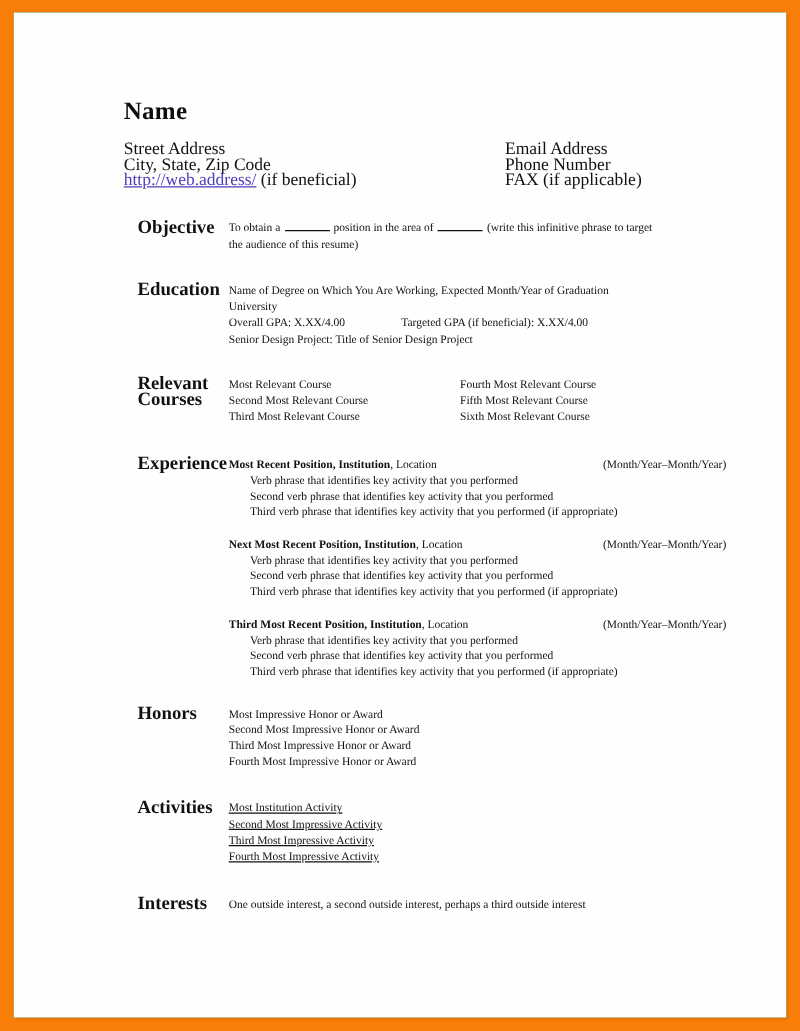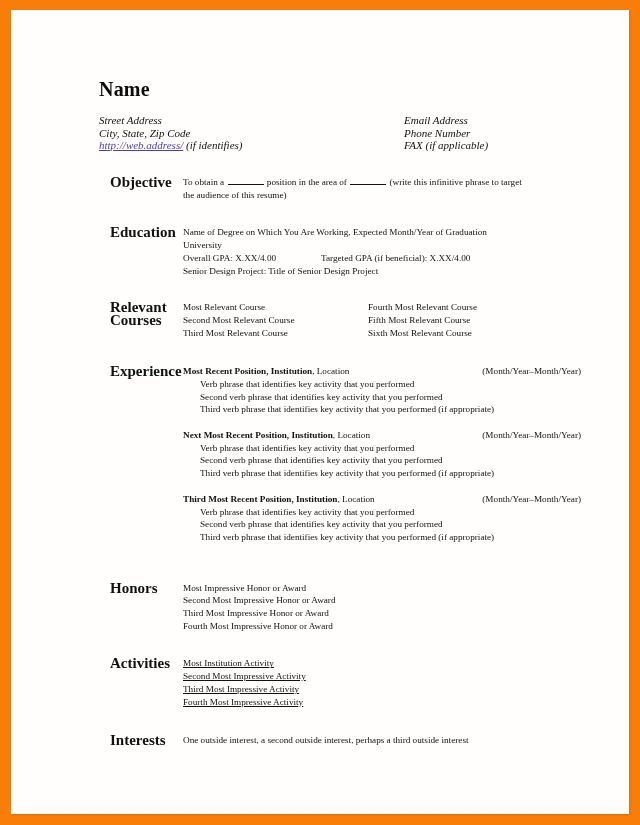--- a/index.html
+++ b/index.html
@@ -50,23 +50,22 @@
     font-size: 20px;
     font-weight: bold;
     line-height: 1.1;
     letter-spacing: 0.2px;
     margin: 0 0 14px 0;
     color: #0d0d0d;
   }
   .contact {
     position: relative;
     height: 40px;
-    font-size: 11px;
+    font-size: 14px;
     line-height: 12.6px;
-    font-style: italic;
   }
   .contact-col-left {
     position: absolute;
     left: 0; top: 0;
     width: 250px;
   }
   .contact-col-right {
     position: absolute;
     left: 305px; top: 0;
     width: 200px;
@@ -155,21 +154,21 @@
     <div class="sheet">
 
       <div class="resume">
 
         <div class="name">Name</div>
 
         <div class="contact">
           <div class="contact-col-left">
             <div>Street Address</div>
             <div>City, State, Zip Code</div>
-            <div><span class="weblink">http://web.address/</span><span class="applic"> (if identifies)</span></div>
+            <div><span class="weblink">http://web.address/</span><span class="applic"> (if beneficial)</span></div>
           </div>
           <div class="contact-col-right">
             <div>Email Address</div>
             <div>Phone Number</div>
             <div>FAX (if applicable)</div>
           </div>
         </div>
 
         <div class="section" style="margin-top:22px;">
           <div class="label">Objective</div>
@@ -249,21 +248,21 @@
               <div class="exp-bullets">
                 <div>Verb phrase that identifies key activity that you performed</div>
                 <div>Second verb phrase that identifies key activity that you performed</div>
                 <div>Third verb phrase that identifies key activity that you performed (if appropriate)</div>
               </div>
             </div>
 
           </div>
         </div>
 
-        <div class="section" style="margin-top:38px;">
+        <div class="section" style="margin-top:21px;">
           <div class="label">Honors</div>
           <div class="body">
             <div class="row">Most Impressive Honor or Award</div>
             <div class="row">Second Most Impressive Honor or Award</div>
             <div class="row">Third Most Impressive Honor or Award</div>
             <div class="row">Fourth Most Impressive Honor or Award</div>
           </div>
         </div>
 
         <div class="section" style="margin-top:25px;text-decoration:underline;">

